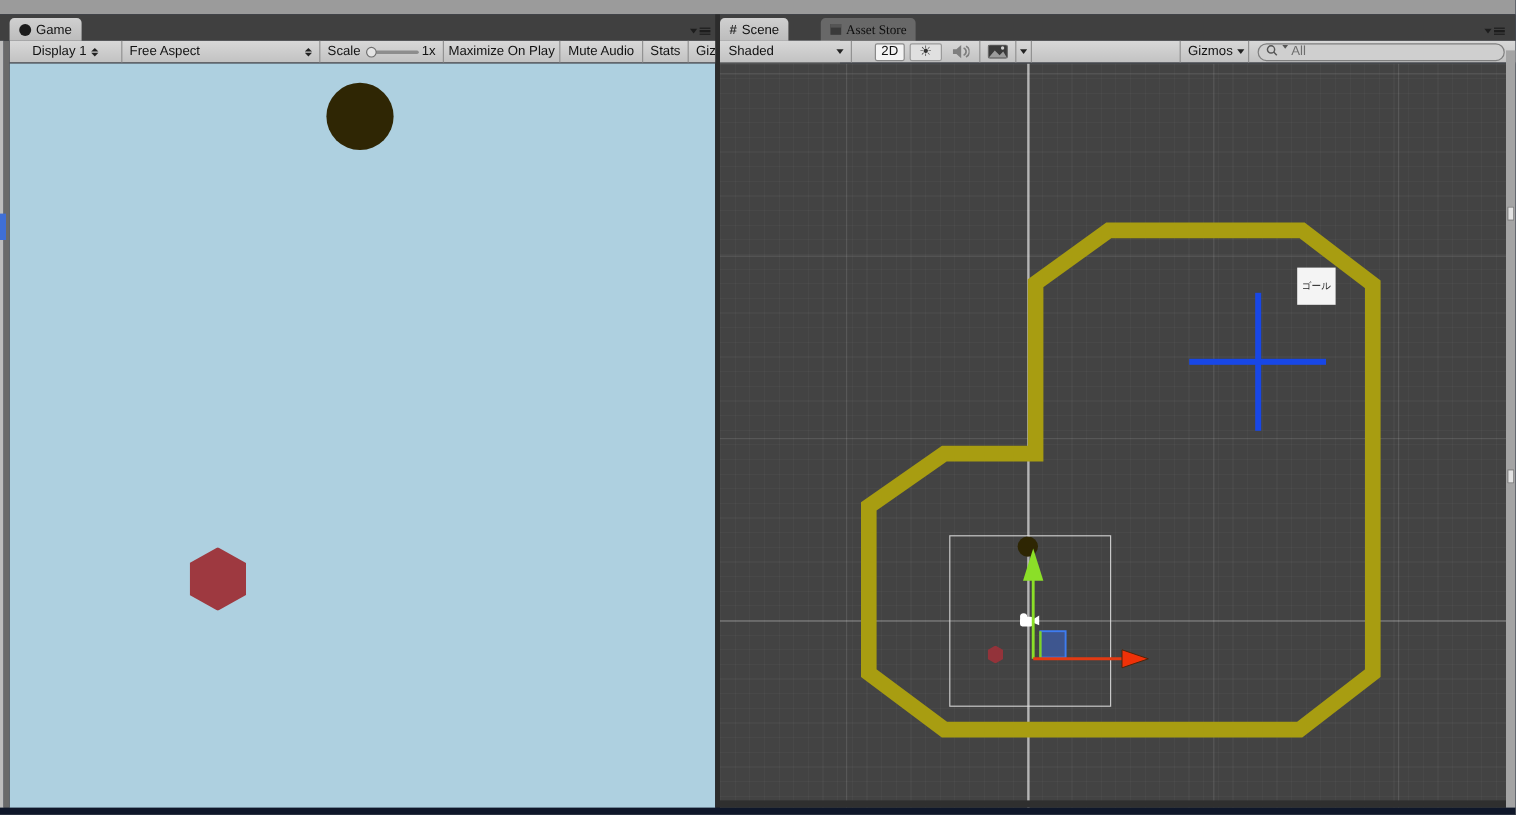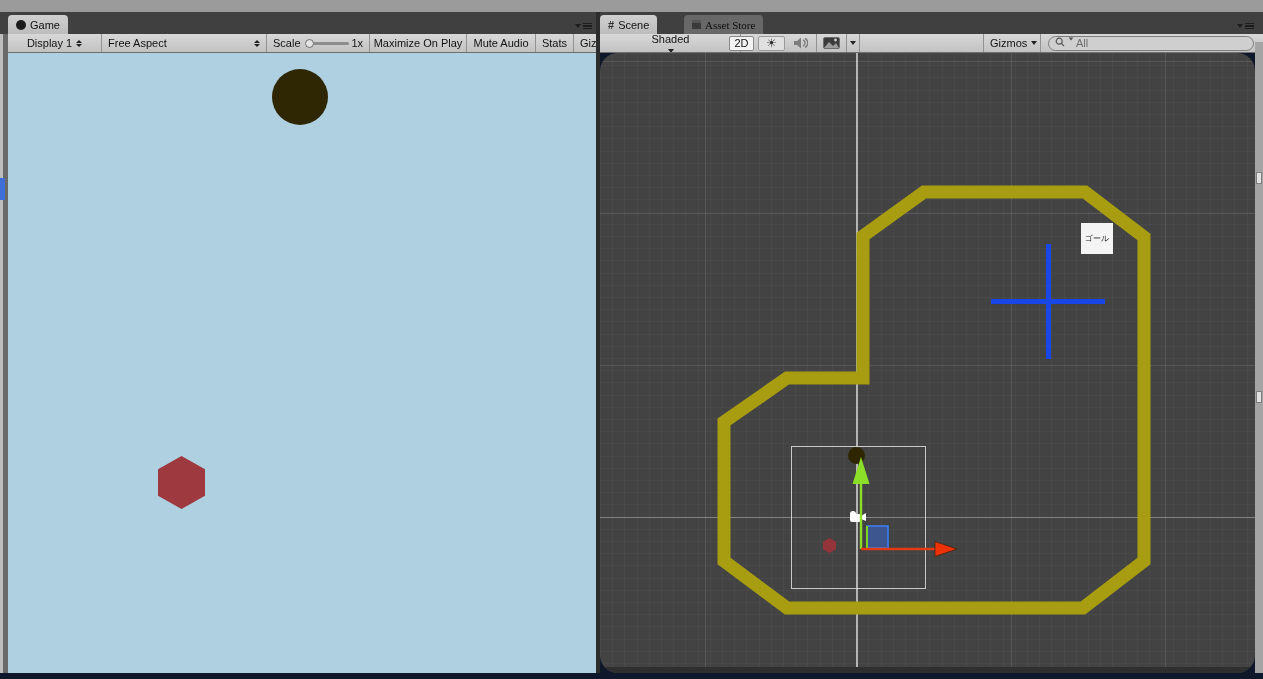--- a/index.html
+++ b/index.html
@@ -43,21 +43,20 @@
   #left-blue-mark  { position:absolute; left:0; top:166px; width:5px; height:22px; background:#3f6fd6; }
   #mid-divider { position:absolute; left:596px; top:0; width:4px; height:661px; background:#2c2c2c; }
   #right-strip { position:absolute; left:1255px; top:30px; width:8px; height:631px; background:#a4a4a4; }
   .right-mark { position:absolute; left:1256px; width:6px; height:12px; background:#e2e2e2; border:1px solid #7d7d7d; }
 
   
   #scene-view { position:absolute; left:600px; top:41px; width:655px; height:620px; background:#434343; overflow:hidden;
     background-image:
       repeating-linear-gradient(to right, rgba(255,255,255,0.028) 0 1px, transparent 1px 12.2px),
       repeating-linear-gradient(to bottom, rgba(255,255,255,0.028) 0 1px, transparent 1px 12.2px);
-    border-radius: 18px;
   }
   .gridline-v { position:absolute; top:0; width:1px; height:620px; background:rgba(255,255,255,0.11); }
   .gridline-h { position:absolute; left:0; width:655px; height:1px; background:rgba(255,255,255,0.11); }
   #axis-x { position:absolute; left:0; top:464px; width:655px; height:1px; background:rgba(255,255,255,0.32); }
   #axis-y { position:absolute; left:256px; top:0; width:2px; height:620px; background:rgba(255,255,255,0.60); }
   #scene-bottom-shade { position:absolute; left:0; top:614px; width:655px; height:6px; background:#2f2f2f; }
 
   #track-svg, #gizmo-svg { position:absolute; left:0; top:0; width:655px; height:620px; }
 
   #selection-rect { position:absolute; left:191px; top:393px; width:135px; height:143px;
@@ -156,21 +155,21 @@
     </div>
     <div class="tbtn" style="left:528px; width:38px;">
       <span>Stats</span>
     </div>
     <div class="tbtn noborder" style="left:566px; width:22px; justify-content:flex-start;">
       <span>Gizmos</span>
     </div>
   </div>
 
   <div class="toolbar" style="left:600px; top:22px; width:663px;">
-    <div class="tbtn" style="left:1px; width:140px; flex-direction:column;">
+    <div class="tbtn" style="left:1px; width:109px; justify-content:space-between;">
       <span>Shaded</span>
       <span class="dd-arrow"></span>
     </div>
     <div class="tbtn" id="btn-2d" style="left:129px; width:25px;">
       <span>2D</span>
     </div>
     <div class="tbtn" id="btn-sun" style="left:158px; width:27px;">
       <span class="icon-sun">☀</span>
     </div>
     <div class="tbtn noborder" style="left:188px; width:26px;">

